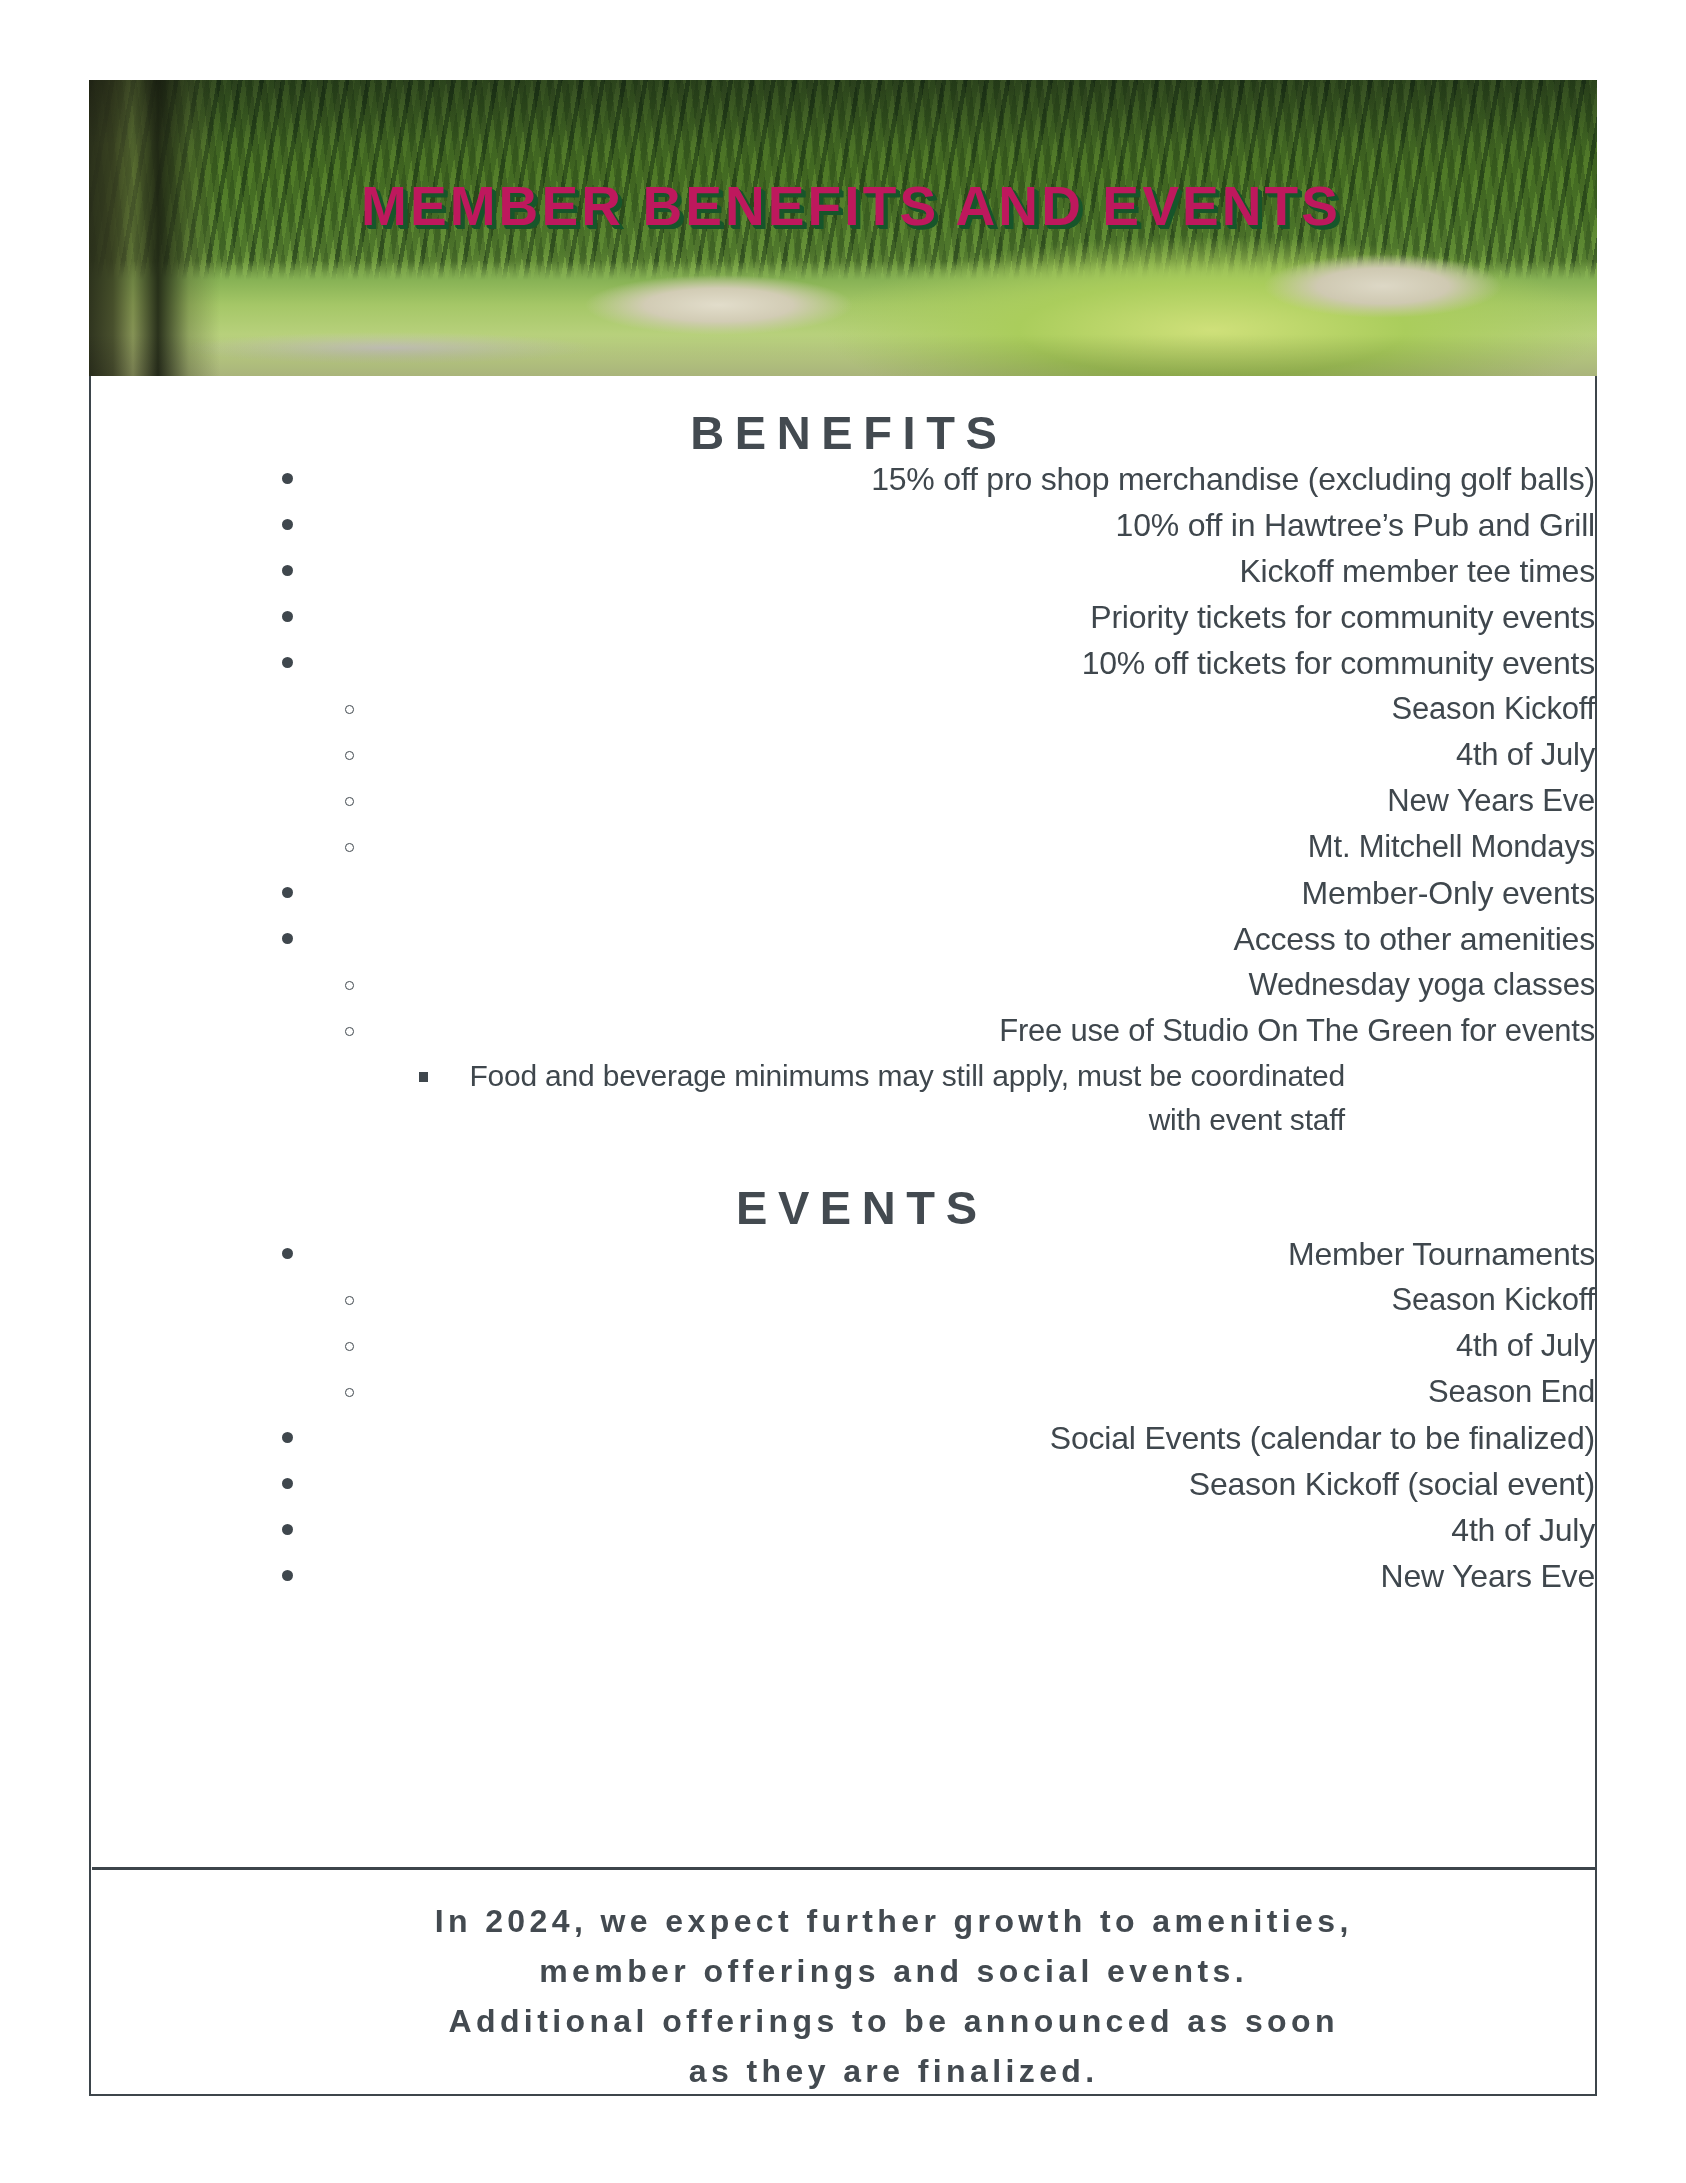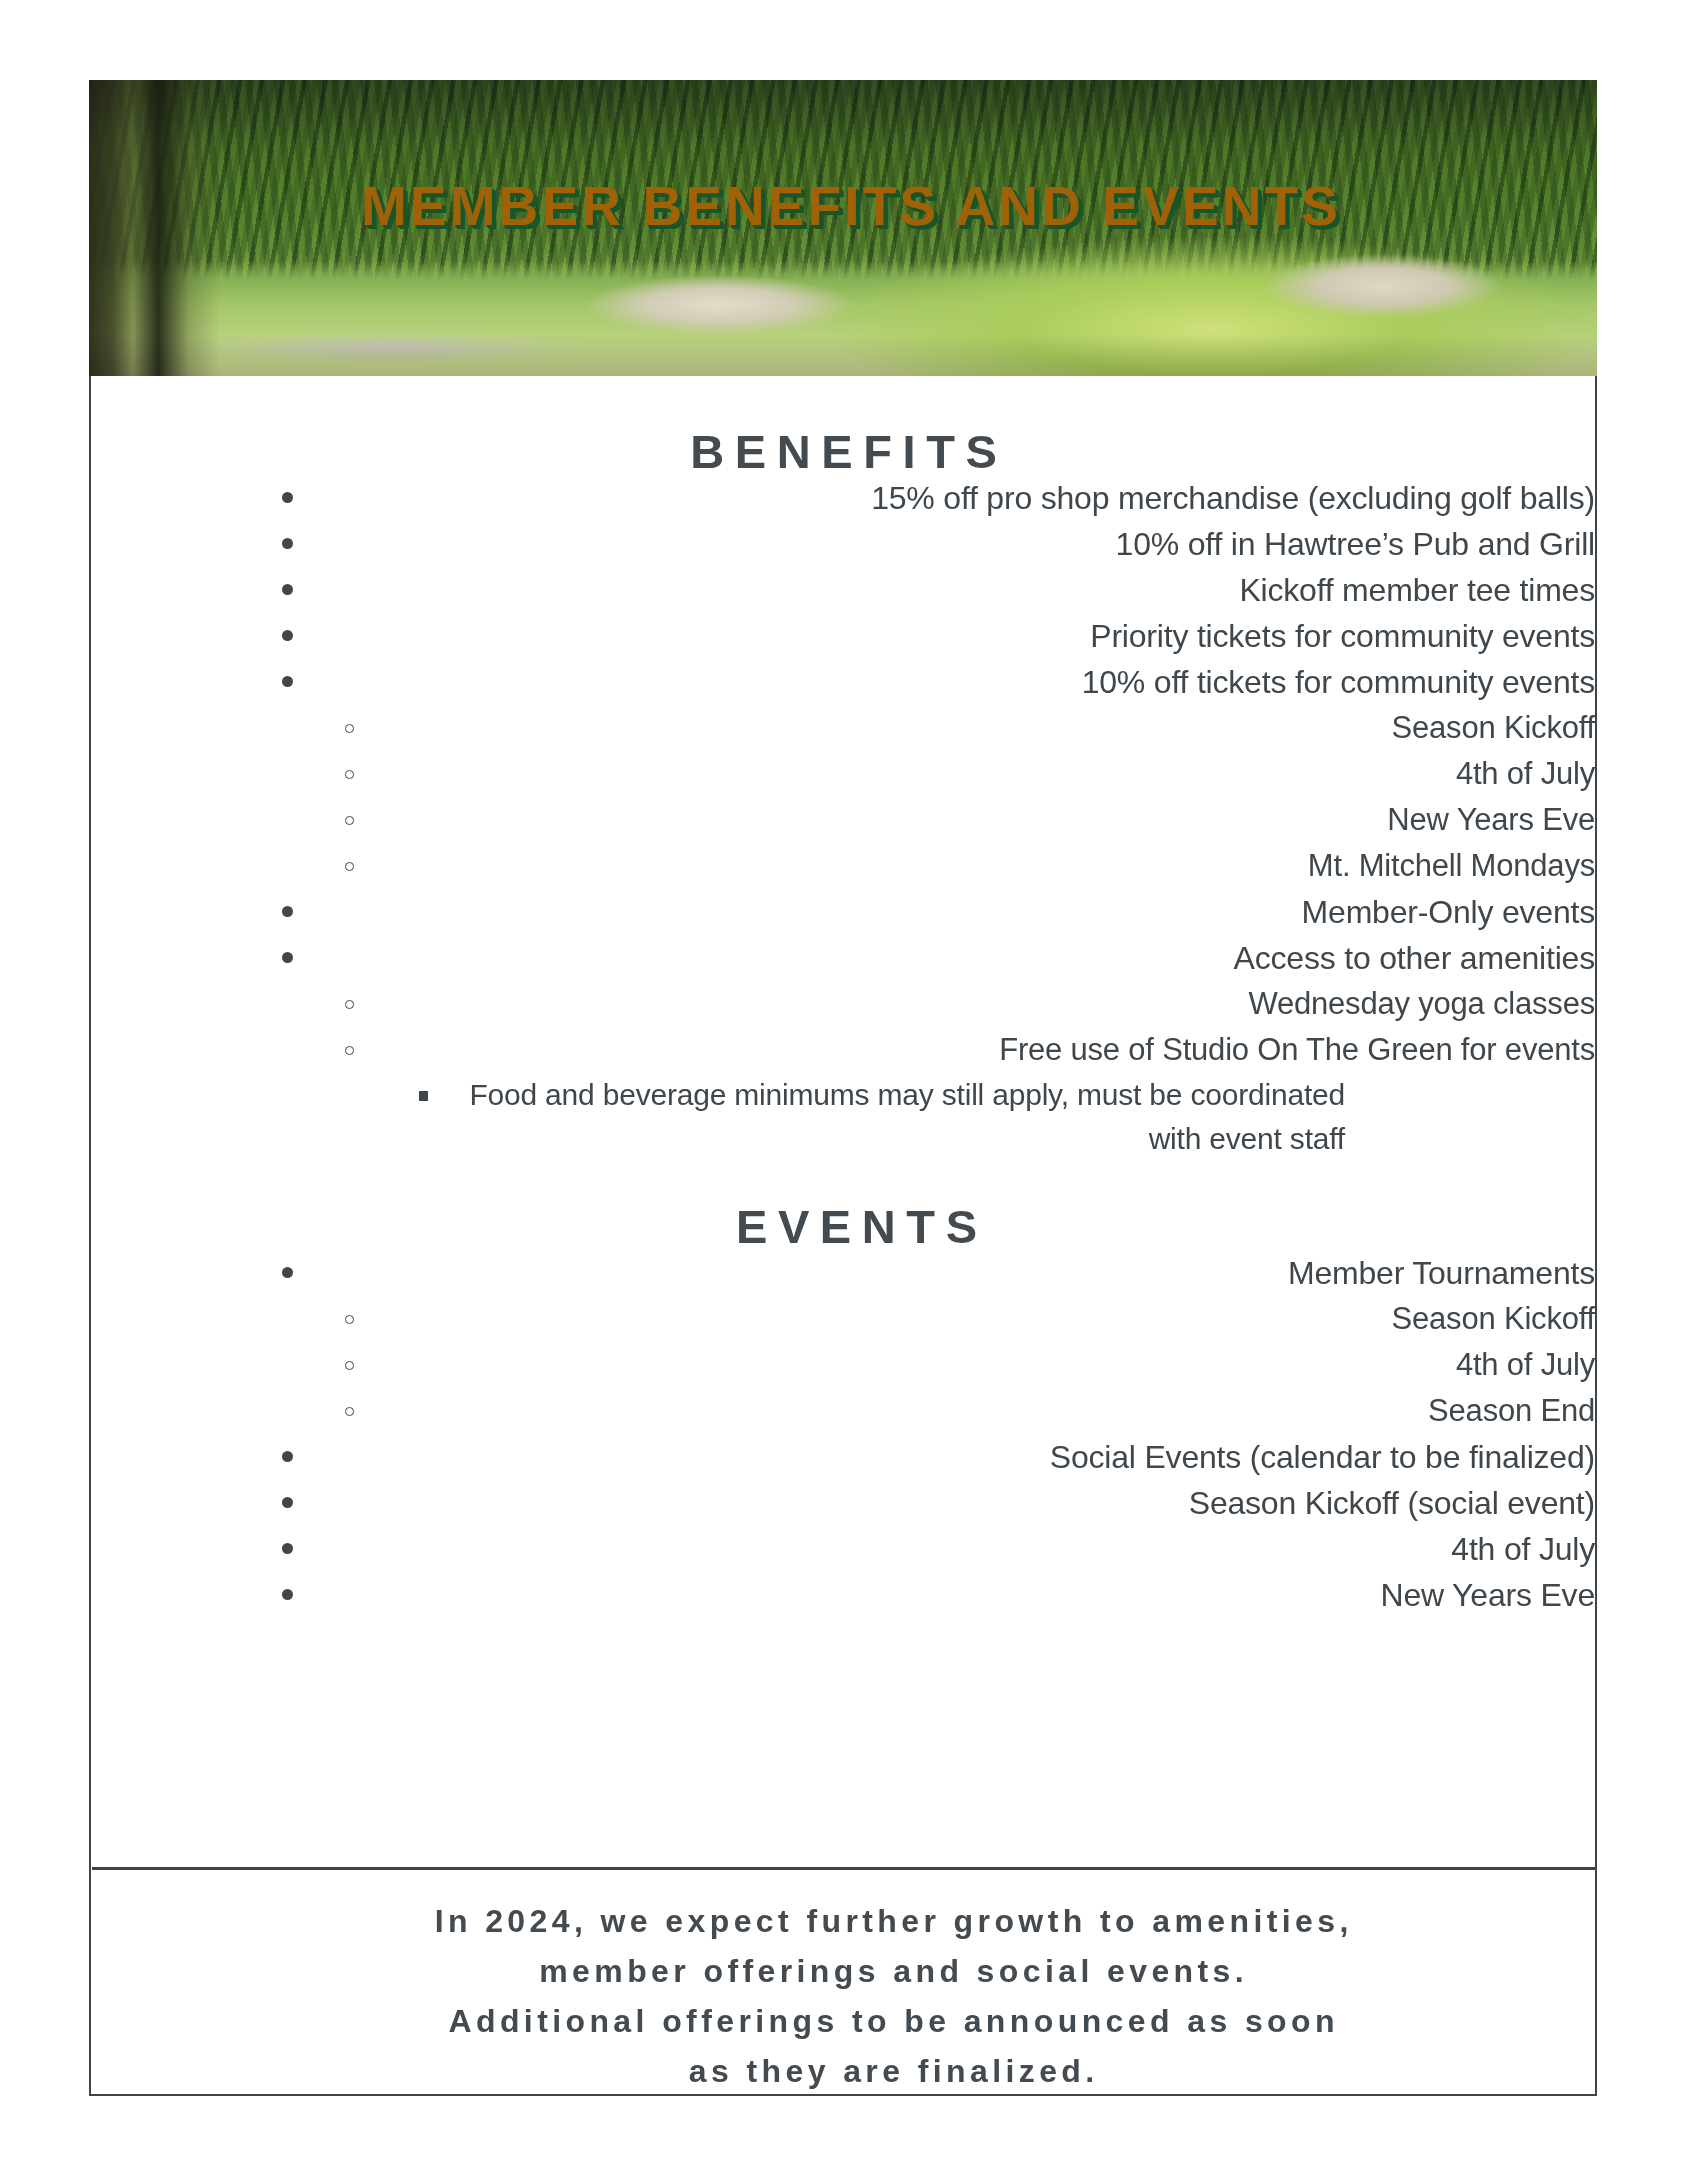--- a/index.html
+++ b/index.html
@@ -98,21 +98,21 @@
     left: 0;
     right: 0;
     top: 99px;
     text-align: center;
     padding-left: 16px;
     font-family: "Liberation Sans", sans-serif;
     font-weight: bold;
     font-size: 55px;
     line-height: 1;
     letter-spacing: 3.1px;
-    color: #a16207;
+    color: #be185d;
     text-shadow:
        4.4px 4.4px 0 #17552a,
        3.7px 3.7px 0 #17552a,
        3.1px 3.1px 0 #17552a,
        2.5px 2.5px 0 #1a5b2d,
        1.9px 1.9px 0 #1a5b2d;
     white-space: nowrap;
   }
 
   
@@ -128,21 +128,21 @@
   .section-heading {
     text-align: center;
     font-family: "Liberation Sans", sans-serif;
     font-weight: bold;
     font-size: 47px;
     letter-spacing: 10.6px;
     color: #434a50;
     line-height: 1;
     text-indent: 10.6px;
   }
-  #benefits-heading { margin-top: 52px; }
+  #benefits-heading { margin-top: 33px; }
   #events-heading { margin-top: 42px; margin-left: 26px; }
 
   
   ul.lvl1 {
     list-style: none;
     margin: 0;
     padding: 0;
   }
   ul.lvl1 > li.item {
     position: relative;

